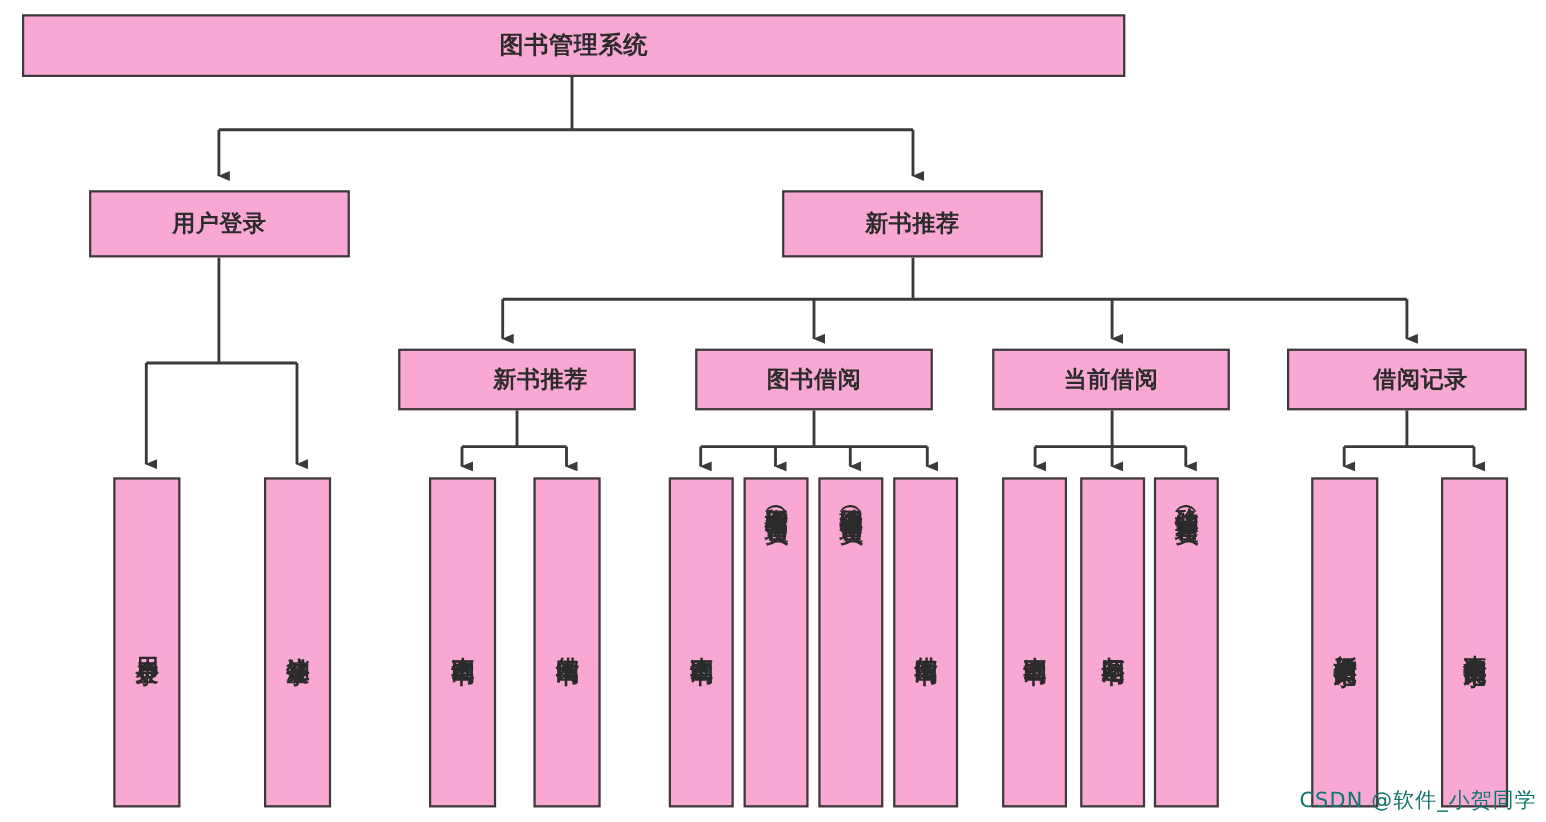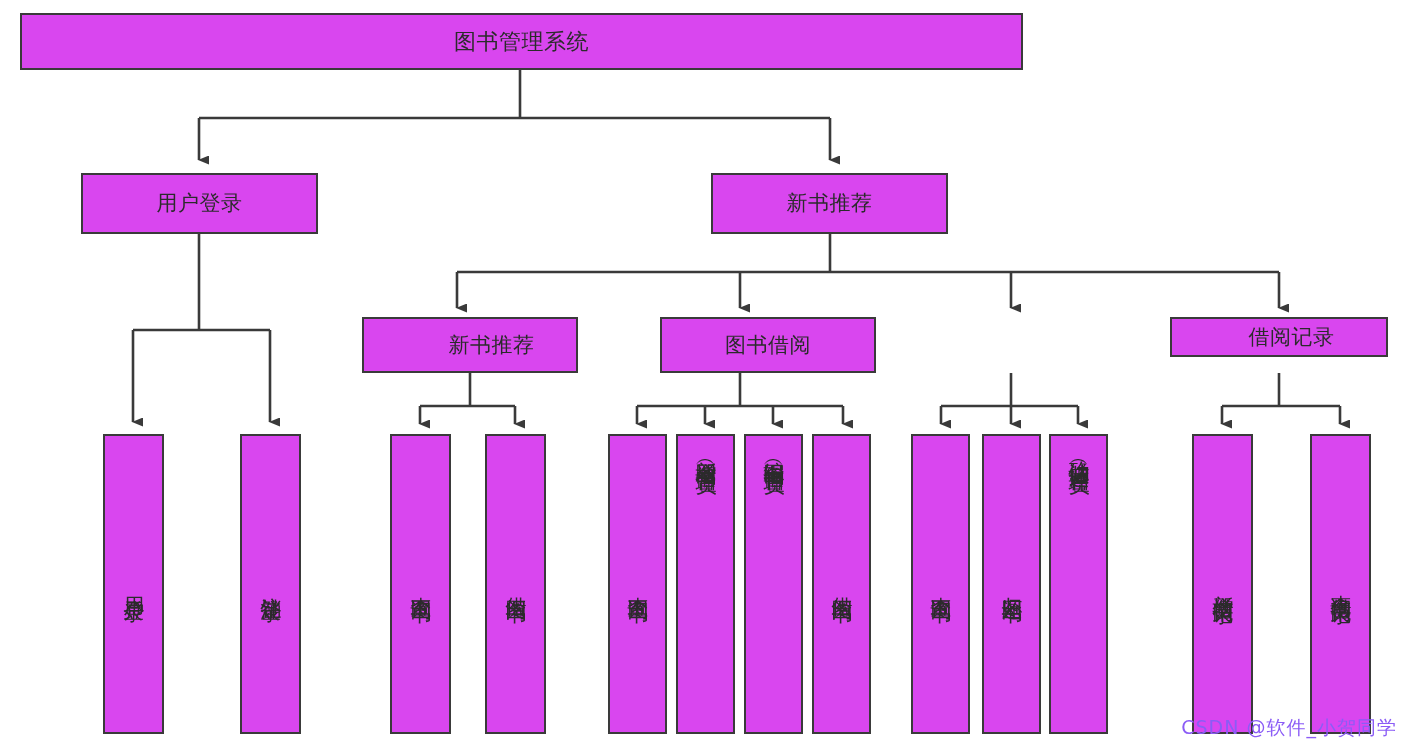--- a/index.html
+++ b/index.html
@@ -23,26 +23,27 @@
     left: 0;
     top: 0;
     width: 1405px;
     height: 747px;
     pointer-events: none;
   }
   .node {
     position: absolute;
     box-sizing: border-box;
     border: 2px solid #3a3a3a;
-    background: #d946ef;
+    background: #f9a8d4;
     display: flex;
     align-items: center;
     justify-content: center;
     color: #2b2b2b;
     z-index: 2;
+    font-weight: bold;
   }
   .node .lbl {
     display: block;
     text-align: center;
     line-height: 1.18;
     letter-spacing: 0.5px;
   }
   .node.horiz .lbl {
     font-size: 21px;
   }
@@ -67,21 +68,21 @@
   }
   .node.vert.centered {
     align-items: center;
     padding-top: 0;
   }
   #watermark {
     position: absolute;
     right: 8px;
     bottom: 6px;
     font-size: 19px;
-    color: #8b5cf6;
+    color: #0f766e;
     letter-spacing: 1px;
     z-index: 5;
     white-space: nowrap;
     font-family: "DejaVu Sans", "Liberation Sans", sans-serif;
   }
 </style>
 </head>
 <body>
 
 <div id="canvas">
@@ -145,26 +146,29 @@
   </div>
 
   <div class="node horiz" style="left:711px; top:173px; width:237px; height:61px;">
     <span class="lbl">新书推荐</span>
   </div>
 
   <div class="node horiz" style="left:362px; top:317px; width:216px; height:56px;padding-left:43px;">
     <span class="lbl">新书推荐</span>
   </div>
 
-  <div class="node horiz" style="left:632px; top:317px; width:216px; height:56px;margin-left:28px;">
+  <div class="node horiz" style="left:632px; top:317px; width:216px; height:56px;">
     <span class="lbl">图书借阅</span>
   </div>
 
-
-  <div class="node horiz" style="left:1170px; top:317px; width:218px; height:40px;padding-left:25px;">
+  <div class="node horiz" style="left:902px; top:317px; width:216px; height:56px;">
+    <span class="lbl">当前借阅</span>
+  </div>
+
+  <div class="node horiz" style="left:1170px; top:317px; width:218px; height:56px;padding-left:25px;">
     <span class="lbl">借阅记录</span>
   </div>
 
   <div class="node vert centered" style="left:103px; top:434px; width:61px; height:300px;">
     <span class="lbl">用户登录</span>
   </div>
 
   <div class="node vert centered" style="left:240px; top:434px; width:61px; height:300px;">
     <span class="lbl">注销登录</span>
   </div>

